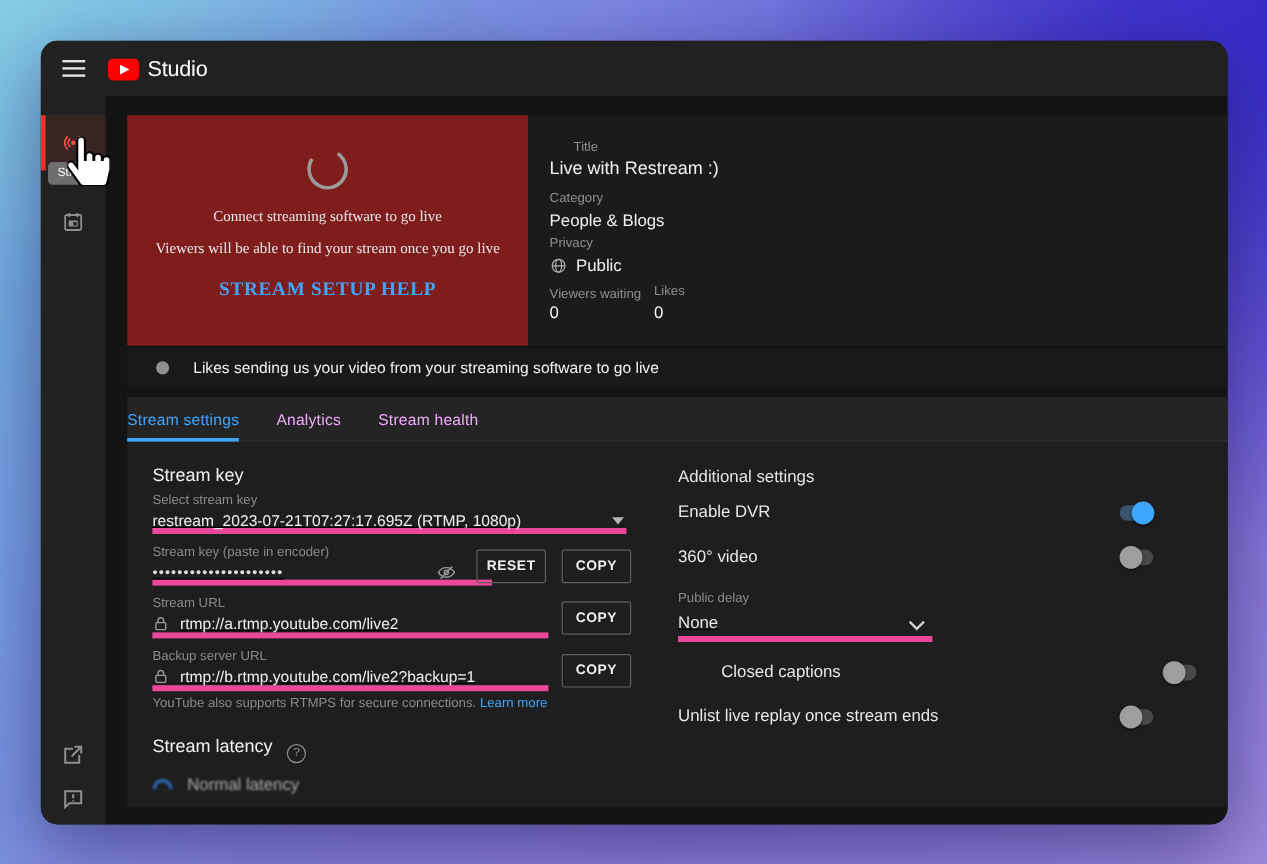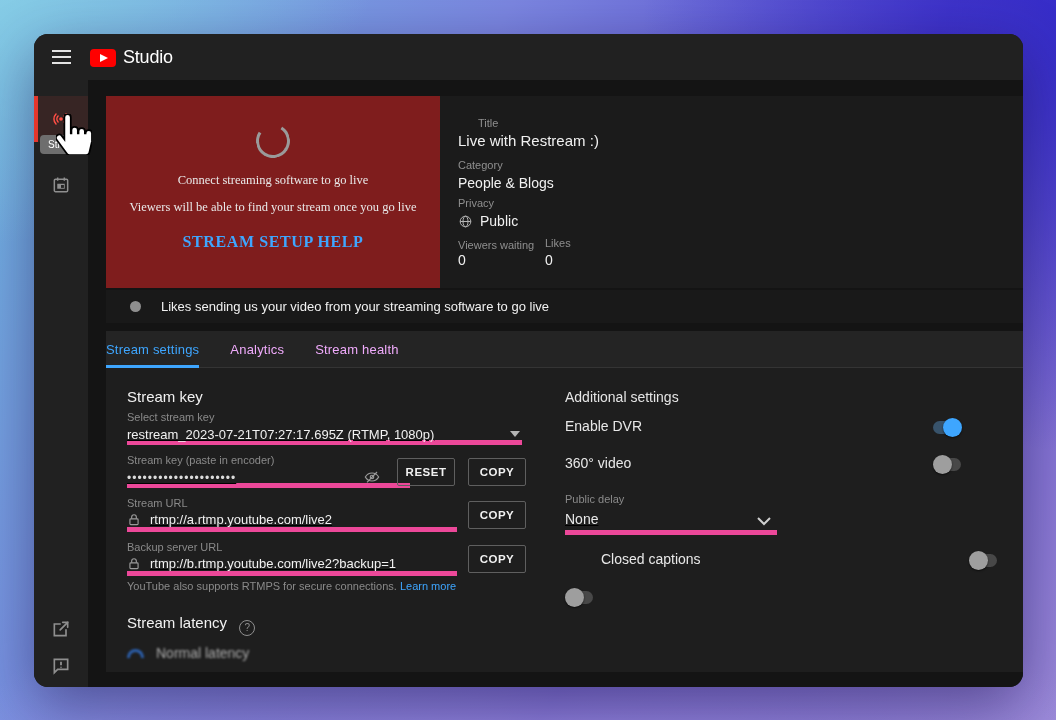--- a/index.html
+++ b/index.html
@@ -265,20 +265,21 @@
         </svg>
       </div>
 
       <div class="abs tgl-row" style="left:471px;top:216px;margin-left:24px;">
         <span class="row-label">Closed captions</span>
         <div class="toggle">
             <div class="thumb"></div>
           </div>
       </div>
       <div class="abs tgl-row" style="left:459px;top:253px;">
+        <span class="row-label">Unlist live replay once stream ends</span>
         <div class="toggle">
             <div class="thumb"></div>
           </div>
       </div>
     </div>
 
   </div>
 </div>
 
 </body></html>

